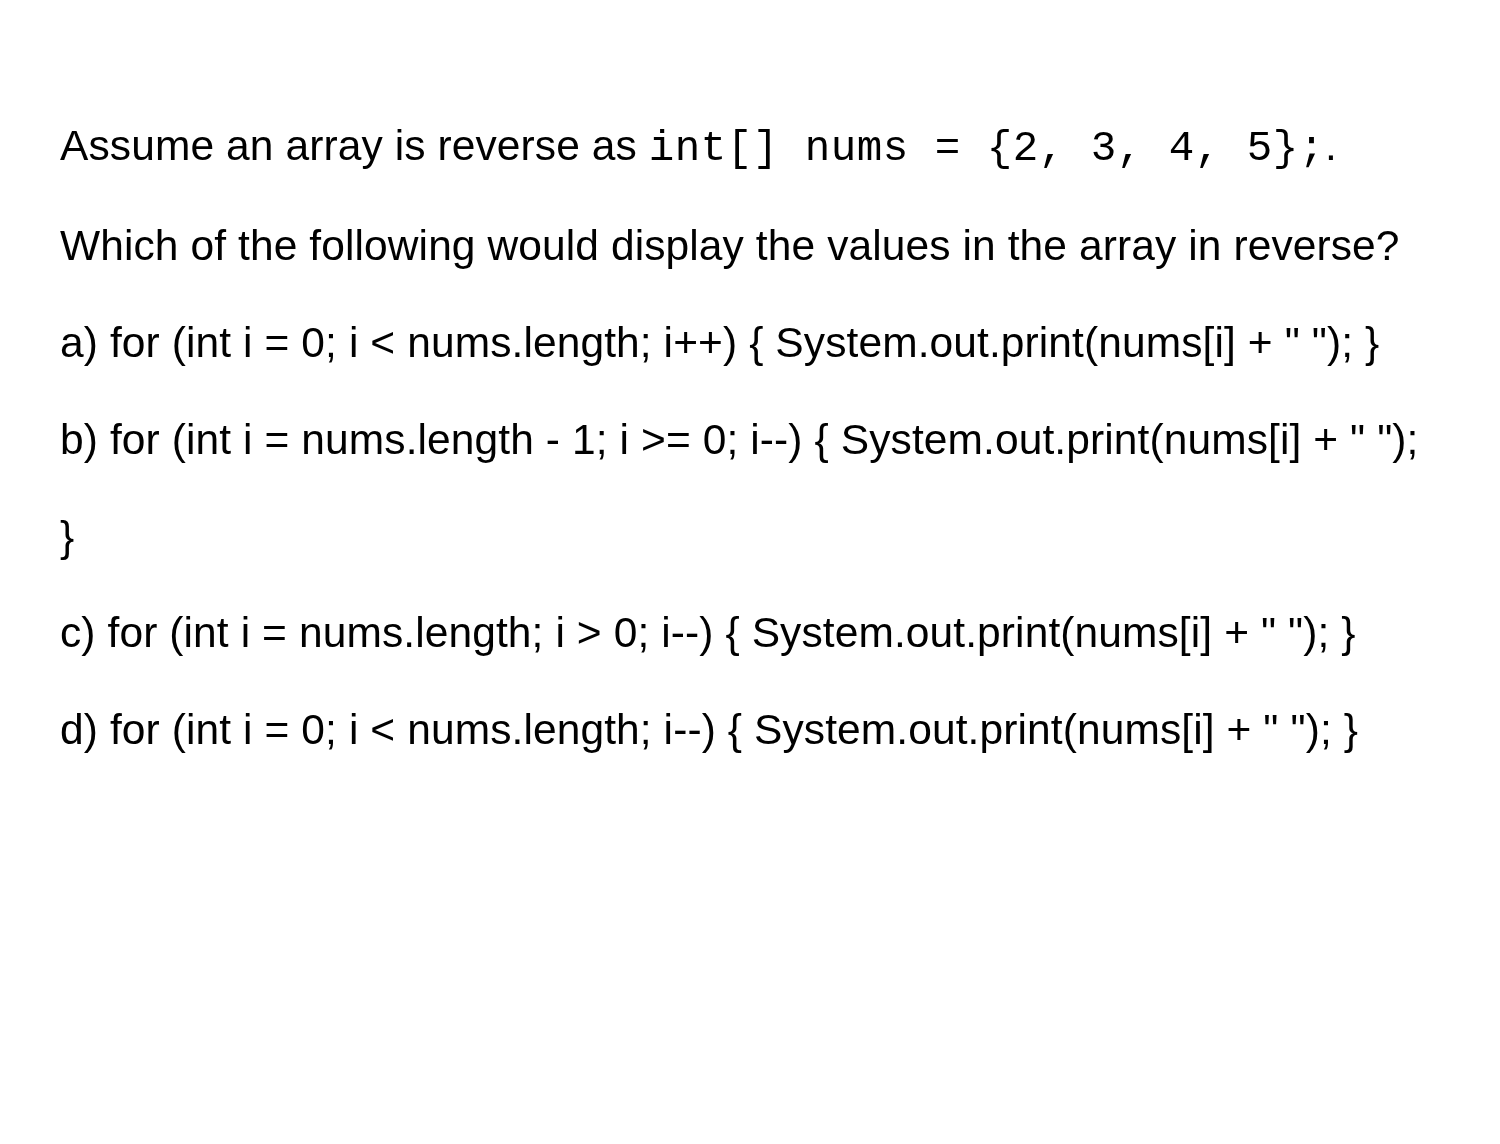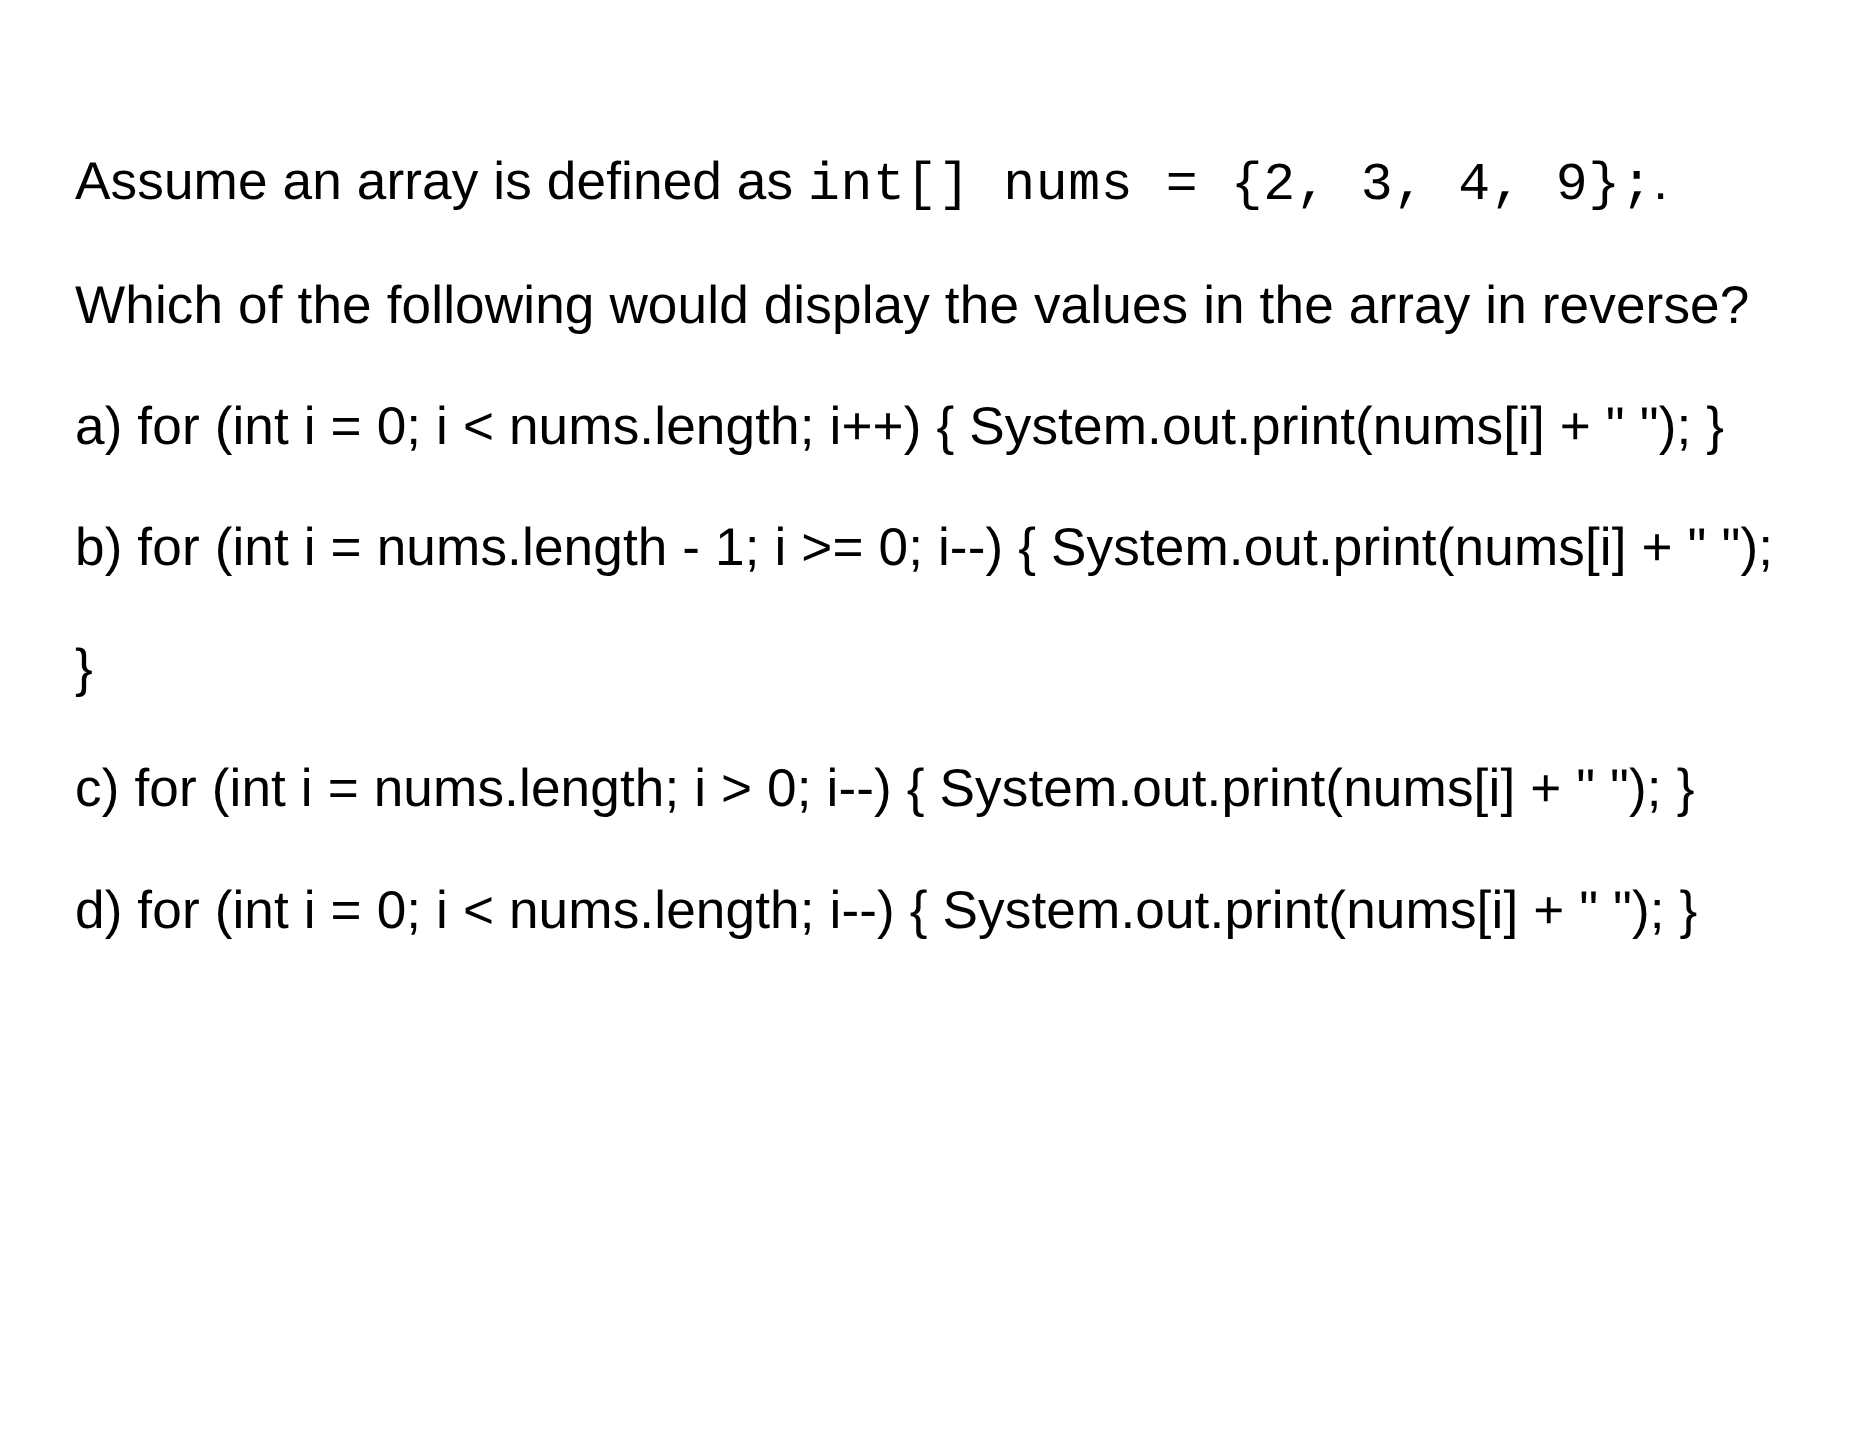--- a/index.html
+++ b/index.html
@@ -24,19 +24,19 @@
   .mono {
     font-family: "Courier New", Courier, monospace;
     letter-spacing: 0.5px;
   }
 </style>
 </head>
 <body>
 
 <div class="container">
   <div class="question-block">
-    <span>Assume an array is defined as </span><span class="mono">int[] nums = {2, 3, 4, 9};</span><span>. Which of the following would display the values in the array in reverse?</span><br>
+    <span>Assume an array is reverse as </span><span class="mono">int[] nums = {2, 3, 4, 5};</span><span>. Which of the following would display the values in the array in reverse?</span><br>
     <span>a) for (int i = 0; i &lt; nums.length; i++) { System.out.print(nums[i] + " "); }</span><br>
     <span>b) for (int i = nums.length - 1; i &gt;= 0; i--) { System.out.print(nums[i] + " "); }</span><br>
     <span>c) for (int i = nums.length; i &gt; 0; i--) { System.out.print(nums[i] + " "); }</span><br>
     <span>d) for (int i = 0; i &lt; nums.length; i--) { System.out.print(nums[i] + " "); }</span>
   </div>
 </div>
 
 </body></html>

